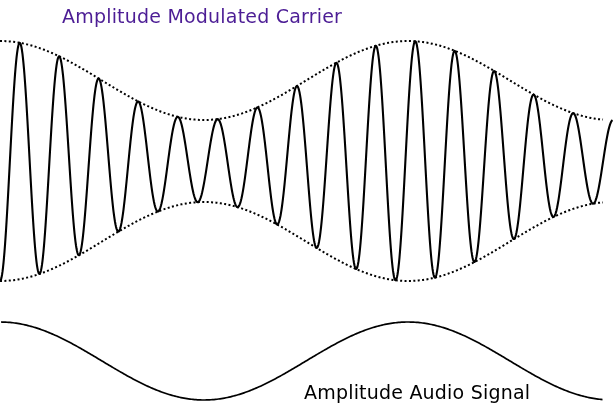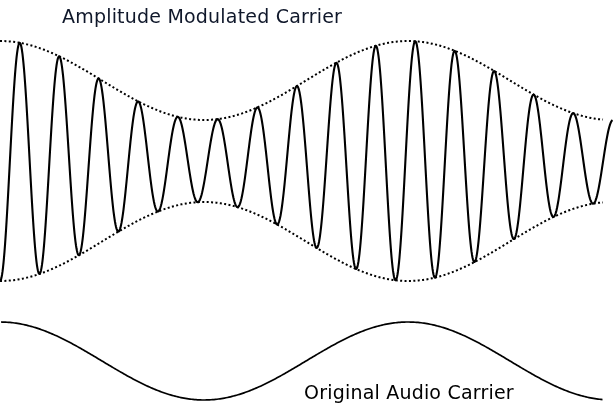--- a/index.html
+++ b/index.html
@@ -25,21 +25,21 @@
     fill: none;
     stroke-linecap: butt;
     stroke-linejoin: round;
   }
   .chart-title {
     position: absolute;
     left: 62px;
     top: 4px;
     font-size: 19px;
     line-height: 24px;
-    color: #0f172a;
+    color: #4c1d95;
     white-space: nowrap;
     letter-spacing: 0.2px;
   }
   .audio-label {
     position: absolute;
     left: 304px;
     top: 380px;
     font-size: 19px;
     line-height: 24px;
     color: #000000;
@@ -51,14 +51,14 @@
 <body>
 
 <div class="figure">
   <svg width="613" height="419" viewBox="0 0 613 419">
     <path d="M0.0,41.00 L1.5,41.01 L3.0,41.04 L4.5,41.09 L6.0,41.17 L7.5,41.26 L9.0,41.38 L10.5,41.52 L12.0,41.67 L13.5,41.85 L15.0,42.05 L16.5,42.27 L18.0,42.51 L19.5,42.77 L21.0,43.05 L22.5,43.35 L24.0,43.67 L25.5,44.01 L27.0,44.37 L28.5,44.74 L30.0,45.14 L31.5,45.56 L33.0,45.99 L34.5,46.45 L36.0,46.92 L37.5,47.41 L39.0,47.91 L40.5,48.44 L42.0,48.98 L43.5,49.54 L45.0,50.11 L46.5,50.70 L48.0,51.31 L49.5,51.93 L51.0,52.57 L52.5,53.22 L54.0,53.89 L55.5,54.57 L57.0,55.27 L58.5,55.97 L60.0,56.70 L61.5,57.43 L63.0,58.18 L64.5,58.94 L66.0,59.71 L67.5,60.49 L69.0,61.28 L70.5,62.08 L72.0,62.89 L73.5,63.71 L75.0,64.55 L76.5,65.38 L78.0,66.23 L79.5,67.09 L81.0,67.95 L82.5,68.82 L84.0,69.69 L85.5,70.57 L87.0,71.46 L88.5,72.35 L90.0,73.24 L91.5,74.14 L93.0,75.04 L94.5,75.95 L96.0,76.86 L97.5,77.76 L99.0,78.68 L100.5,79.59 L102.0,80.50 L103.5,81.41 L105.0,82.32 L106.5,83.24 L108.0,84.14 L109.5,85.05 L111.0,85.96 L112.5,86.86 L114.0,87.76 L115.5,88.65 L117.0,89.54 L118.5,90.43 L120.0,91.31 L121.5,92.18 L123.0,93.05 L124.5,93.91 L126.0,94.77 L127.5,95.62 L129.0,96.45 L130.5,97.29 L132.0,98.11 L133.5,98.92 L135.0,99.72 L136.5,100.51 L138.0,101.29 L139.5,102.06 L141.0,102.82 L142.5,103.57 L144.0,104.30 L145.5,105.03 L147.0,105.73 L148.5,106.43 L150.0,107.11 L151.5,107.78 L153.0,108.43 L154.5,109.07 L156.0,109.69 L157.5,110.30 L159.0,110.89 L160.5,111.46 L162.0,112.02 L163.5,112.56 L165.0,113.09 L166.5,113.59 L168.0,114.08 L169.5,114.55 L171.0,115.01 L172.5,115.44 L174.0,115.86 L175.5,116.26 L177.0,116.63 L178.5,116.99 L180.0,117.33 L181.5,117.65 L183.0,117.95 L184.5,118.23 L186.0,118.49 L187.5,118.73 L189.0,118.95 L190.5,119.15 L192.0,119.33 L193.5,119.48 L195.0,119.62 L196.5,119.74 L198.0,119.83 L199.5,119.91 L201.0,119.96 L202.5,119.99 L204.0,120.00 L205.5,119.99 L207.0,119.96 L208.5,119.91 L210.0,119.83 L211.5,119.74 L213.0,119.62 L214.5,119.48 L216.0,119.33 L217.5,119.15 L219.0,118.95 L220.5,118.73 L222.0,118.49 L223.5,118.23 L225.0,117.95 L226.5,117.65 L228.0,117.33 L229.5,116.99 L231.0,116.63 L232.5,116.26 L234.0,115.86 L235.5,115.44 L237.0,115.01 L238.5,114.55 L240.0,114.08 L241.5,113.59 L243.0,113.09 L244.5,112.56 L246.0,112.02 L247.5,111.46 L249.0,110.89 L250.5,110.30 L252.0,109.69 L253.5,109.07 L255.0,108.43 L256.5,107.78 L258.0,107.11 L259.5,106.43 L261.0,105.73 L262.5,105.03 L264.0,104.30 L265.5,103.57 L267.0,102.82 L268.5,102.06 L270.0,101.29 L271.5,100.51 L273.0,99.72 L274.5,98.92 L276.0,98.11 L277.5,97.29 L279.0,96.45 L280.5,95.62 L282.0,94.77 L283.5,93.91 L285.0,93.05 L286.5,92.18 L288.0,91.31 L289.5,90.43 L291.0,89.54 L292.5,88.65 L294.0,87.76 L295.5,86.86 L297.0,85.96 L298.5,85.05 L300.0,84.14 L301.5,83.24 L303.0,82.32 L304.5,81.41 L306.0,80.50 L307.5,79.59 L309.0,78.68 L310.5,77.76 L312.0,76.86 L313.5,75.95 L315.0,75.04 L316.5,74.14 L318.0,73.24 L319.5,72.35 L321.0,71.46 L322.5,70.57 L324.0,69.69 L325.5,68.82 L327.0,67.95 L328.5,67.09 L330.0,66.23 L331.5,65.38 L333.0,64.55 L334.5,63.71 L336.0,62.89 L337.5,62.08 L339.0,61.28 L340.5,60.49 L342.0,59.71 L343.5,58.94 L345.0,58.18 L346.5,57.43 L348.0,56.70 L349.5,55.97 L351.0,55.27 L352.5,54.57 L354.0,53.89 L355.5,53.22 L357.0,52.57 L358.5,51.93 L360.0,51.31 L361.5,50.70 L363.0,50.11 L364.5,49.54 L366.0,48.98 L367.5,48.44 L369.0,47.91 L370.5,47.41 L372.0,46.92 L373.5,46.45 L375.0,45.99 L376.5,45.56 L378.0,45.14 L379.5,44.74 L381.0,44.37 L382.5,44.01 L384.0,43.67 L385.5,43.35 L387.0,43.05 L388.5,42.77 L390.0,42.51 L391.5,42.27 L393.0,42.05 L394.5,41.85 L396.0,41.67 L397.5,41.52 L399.0,41.38 L400.5,41.26 L402.0,41.17 L403.5,41.09 L405.0,41.04 L406.5,41.01 L408.0,41.00 L409.5,41.01 L411.0,41.04 L412.5,41.09 L414.0,41.17 L415.5,41.26 L417.0,41.38 L418.5,41.52 L420.0,41.67 L421.5,41.85 L423.0,42.05 L424.5,42.27 L426.0,42.51 L427.5,42.77 L429.0,43.05 L430.5,43.35 L432.0,43.67 L433.5,44.01 L435.0,44.37 L436.5,44.74 L438.0,45.14 L439.5,45.56 L441.0,45.99 L442.5,46.45 L444.0,46.92 L445.5,47.41 L447.0,47.91 L448.5,48.44 L450.0,48.98 L451.5,49.54 L453.0,50.11 L454.5,50.70 L456.0,51.31 L457.5,51.93 L459.0,52.57 L460.5,53.22 L462.0,53.89 L463.5,54.57 L465.0,55.27 L466.5,55.97 L468.0,56.70 L469.5,57.43 L471.0,58.18 L472.5,58.94 L474.0,59.71 L475.5,60.49 L477.0,61.28 L478.5,62.08 L480.0,62.89 L481.5,63.71 L483.0,64.55 L484.5,65.38 L486.0,66.23 L487.5,67.09 L489.0,67.95 L490.5,68.82 L492.0,69.69 L493.5,70.57 L495.0,71.46 L496.5,72.35 L498.0,73.24 L499.5,74.14 L501.0,75.04 L502.5,75.95 L504.0,76.86 L505.5,77.76 L507.0,78.68 L508.5,79.59 L510.0,80.50 L511.5,81.41 L513.0,82.32 L514.5,83.24 L516.0,84.14 L517.5,85.05 L519.0,85.96 L520.5,86.86 L522.0,87.76 L523.5,88.65 L525.0,89.54 L526.5,90.43 L528.0,91.31 L529.5,92.18 L531.0,93.05 L532.5,93.91 L534.0,94.77 L535.5,95.62 L537.0,96.45 L538.5,97.29 L540.0,98.11 L541.5,98.92 L543.0,99.72 L544.5,100.51 L546.0,101.29 L547.5,102.06 L549.0,102.82 L550.5,103.57 L552.0,104.30 L553.5,105.03 L555.0,105.73 L556.5,106.43 L558.0,107.11 L559.5,107.78 L561.0,108.43 L562.5,109.07 L564.0,109.69 L565.5,110.30 L567.0,110.89 L568.5,111.46 L570.0,112.02 L571.5,112.56 L573.0,113.09 L574.5,113.59 L576.0,114.08 L577.5,114.55 L579.0,115.01 L580.5,115.44 L582.0,115.86 L583.5,116.26 L585.0,116.63 L586.5,116.99 L588.0,117.33 L589.5,117.65 L591.0,117.95 L592.5,118.23 L594.0,118.49 L595.5,118.73 L597.0,118.95 L598.5,119.15 L600.0,119.33 L601.5,119.48 L603.0,119.62" stroke="#000000" stroke-width="2" stroke-dasharray="2 2.4"></path>
     <path d="M0.0,281.00 L1.5,280.99 L3.0,280.96 L4.5,280.91 L6.0,280.83 L7.5,280.74 L9.0,280.62 L10.5,280.48 L12.0,280.33 L13.5,280.15 L15.0,279.95 L16.5,279.73 L18.0,279.49 L19.5,279.23 L21.0,278.95 L22.5,278.65 L24.0,278.33 L25.5,277.99 L27.0,277.63 L28.5,277.26 L30.0,276.86 L31.5,276.44 L33.0,276.01 L34.5,275.55 L36.0,275.08 L37.5,274.59 L39.0,274.09 L40.5,273.56 L42.0,273.02 L43.5,272.46 L45.0,271.89 L46.5,271.30 L48.0,270.69 L49.5,270.07 L51.0,269.43 L52.5,268.78 L54.0,268.11 L55.5,267.43 L57.0,266.73 L58.5,266.03 L60.0,265.30 L61.5,264.57 L63.0,263.82 L64.5,263.06 L66.0,262.29 L67.5,261.51 L69.0,260.72 L70.5,259.92 L72.0,259.11 L73.5,258.29 L75.0,257.45 L76.5,256.62 L78.0,255.77 L79.5,254.91 L81.0,254.05 L82.5,253.18 L84.0,252.31 L85.5,251.43 L87.0,250.54 L88.5,249.65 L90.0,248.76 L91.5,247.86 L93.0,246.96 L94.5,246.05 L96.0,245.14 L97.5,244.24 L99.0,243.32 L100.5,242.41 L102.0,241.50 L103.5,240.59 L105.0,239.68 L106.5,238.76 L108.0,237.86 L109.5,236.95 L111.0,236.04 L112.5,235.14 L114.0,234.24 L115.5,233.35 L117.0,232.46 L118.5,231.57 L120.0,230.69 L121.5,229.82 L123.0,228.95 L124.5,228.09 L126.0,227.23 L127.5,226.38 L129.0,225.55 L130.5,224.71 L132.0,223.89 L133.5,223.08 L135.0,222.28 L136.5,221.49 L138.0,220.71 L139.5,219.94 L141.0,219.18 L142.5,218.43 L144.0,217.70 L145.5,216.97 L147.0,216.27 L148.5,215.57 L150.0,214.89 L151.5,214.22 L153.0,213.57 L154.5,212.93 L156.0,212.31 L157.5,211.70 L159.0,211.11 L160.5,210.54 L162.0,209.98 L163.5,209.44 L165.0,208.91 L166.5,208.41 L168.0,207.92 L169.5,207.45 L171.0,206.99 L172.5,206.56 L174.0,206.14 L175.5,205.74 L177.0,205.37 L178.5,205.01 L180.0,204.67 L181.5,204.35 L183.0,204.05 L184.5,203.77 L186.0,203.51 L187.5,203.27 L189.0,203.05 L190.5,202.85 L192.0,202.67 L193.5,202.52 L195.0,202.38 L196.5,202.26 L198.0,202.17 L199.5,202.09 L201.0,202.04 L202.5,202.01 L204.0,202.00 L205.5,202.01 L207.0,202.04 L208.5,202.09 L210.0,202.17 L211.5,202.26 L213.0,202.38 L214.5,202.52 L216.0,202.67 L217.5,202.85 L219.0,203.05 L220.5,203.27 L222.0,203.51 L223.5,203.77 L225.0,204.05 L226.5,204.35 L228.0,204.67 L229.5,205.01 L231.0,205.37 L232.5,205.74 L234.0,206.14 L235.5,206.56 L237.0,206.99 L238.5,207.45 L240.0,207.92 L241.5,208.41 L243.0,208.91 L244.5,209.44 L246.0,209.98 L247.5,210.54 L249.0,211.11 L250.5,211.70 L252.0,212.31 L253.5,212.93 L255.0,213.57 L256.5,214.22 L258.0,214.89 L259.5,215.57 L261.0,216.27 L262.5,216.97 L264.0,217.70 L265.5,218.43 L267.0,219.18 L268.5,219.94 L270.0,220.71 L271.5,221.49 L273.0,222.28 L274.5,223.08 L276.0,223.89 L277.5,224.71 L279.0,225.55 L280.5,226.38 L282.0,227.23 L283.5,228.09 L285.0,228.95 L286.5,229.82 L288.0,230.69 L289.5,231.57 L291.0,232.46 L292.5,233.35 L294.0,234.24 L295.5,235.14 L297.0,236.04 L298.5,236.95 L300.0,237.86 L301.5,238.76 L303.0,239.68 L304.5,240.59 L306.0,241.50 L307.5,242.41 L309.0,243.32 L310.5,244.24 L312.0,245.14 L313.5,246.05 L315.0,246.96 L316.5,247.86 L318.0,248.76 L319.5,249.65 L321.0,250.54 L322.5,251.43 L324.0,252.31 L325.5,253.18 L327.0,254.05 L328.5,254.91 L330.0,255.77 L331.5,256.62 L333.0,257.45 L334.5,258.29 L336.0,259.11 L337.5,259.92 L339.0,260.72 L340.5,261.51 L342.0,262.29 L343.5,263.06 L345.0,263.82 L346.5,264.57 L348.0,265.30 L349.5,266.03 L351.0,266.73 L352.5,267.43 L354.0,268.11 L355.5,268.78 L357.0,269.43 L358.5,270.07 L360.0,270.69 L361.5,271.30 L363.0,271.89 L364.5,272.46 L366.0,273.02 L367.5,273.56 L369.0,274.09 L370.5,274.59 L372.0,275.08 L373.5,275.55 L375.0,276.01 L376.5,276.44 L378.0,276.86 L379.5,277.26 L381.0,277.63 L382.5,277.99 L384.0,278.33 L385.5,278.65 L387.0,278.95 L388.5,279.23 L390.0,279.49 L391.5,279.73 L393.0,279.95 L394.5,280.15 L396.0,280.33 L397.5,280.48 L399.0,280.62 L400.5,280.74 L402.0,280.83 L403.5,280.91 L405.0,280.96 L406.5,280.99 L408.0,281.00 L409.5,280.99 L411.0,280.96 L412.5,280.91 L414.0,280.83 L415.5,280.74 L417.0,280.62 L418.5,280.48 L420.0,280.33 L421.5,280.15 L423.0,279.95 L424.5,279.73 L426.0,279.49 L427.5,279.23 L429.0,278.95 L430.5,278.65 L432.0,278.33 L433.5,277.99 L435.0,277.63 L436.5,277.26 L438.0,276.86 L439.5,276.44 L441.0,276.01 L442.5,275.55 L444.0,275.08 L445.5,274.59 L447.0,274.09 L448.5,273.56 L450.0,273.02 L451.5,272.46 L453.0,271.89 L454.5,271.30 L456.0,270.69 L457.5,270.07 L459.0,269.43 L460.5,268.78 L462.0,268.11 L463.5,267.43 L465.0,266.73 L466.5,266.03 L468.0,265.30 L469.5,264.57 L471.0,263.82 L472.5,263.06 L474.0,262.29 L475.5,261.51 L477.0,260.72 L478.5,259.92 L480.0,259.11 L481.5,258.29 L483.0,257.45 L484.5,256.62 L486.0,255.77 L487.5,254.91 L489.0,254.05 L490.5,253.18 L492.0,252.31 L493.5,251.43 L495.0,250.54 L496.5,249.65 L498.0,248.76 L499.5,247.86 L501.0,246.96 L502.5,246.05 L504.0,245.14 L505.5,244.24 L507.0,243.32 L508.5,242.41 L510.0,241.50 L511.5,240.59 L513.0,239.68 L514.5,238.76 L516.0,237.86 L517.5,236.95 L519.0,236.04 L520.5,235.14 L522.0,234.24 L523.5,233.35 L525.0,232.46 L526.5,231.57 L528.0,230.69 L529.5,229.82 L531.0,228.95 L532.5,228.09 L534.0,227.23 L535.5,226.38 L537.0,225.55 L538.5,224.71 L540.0,223.89 L541.5,223.08 L543.0,222.28 L544.5,221.49 L546.0,220.71 L547.5,219.94 L549.0,219.18 L550.5,218.43 L552.0,217.70 L553.5,216.97 L555.0,216.27 L556.5,215.57 L558.0,214.89 L559.5,214.22 L561.0,213.57 L562.5,212.93 L564.0,212.31 L565.5,211.70 L567.0,211.11 L568.5,210.54 L570.0,209.98 L571.5,209.44 L573.0,208.91 L574.5,208.41 L576.0,207.92 L577.5,207.45 L579.0,206.99 L580.5,206.56 L582.0,206.14 L583.5,205.74 L585.0,205.37 L586.5,205.01 L588.0,204.67 L589.5,204.35 L591.0,204.05 L592.5,203.77 L594.0,203.51 L595.5,203.27 L597.0,203.05 L598.5,202.85 L600.0,202.67 L601.5,202.52 L603.0,202.38" stroke="#000000" stroke-width="2" stroke-dasharray="2 2.4"></path>
     <path d="M0.0,281.00 L0.5,280.62 L1.0,279.48 L1.5,277.60 L2.0,274.98 L2.5,271.63 L3.0,267.59 L3.5,262.87 L4.0,257.52 L4.5,251.55 L5.0,245.01 L5.5,237.94 L6.0,230.39 L6.5,222.41 L7.0,214.04 L7.5,205.33 L8.0,196.36 L8.5,187.16 L9.0,177.81 L9.5,168.36 L10.0,158.86 L10.5,149.39 L11.0,140.00 L11.5,130.75 L12.0,121.70 L12.5,112.91 L13.0,104.43 L13.5,96.31 L14.0,88.61 L14.5,81.38 L15.0,74.66 L15.5,68.50 L16.0,62.93 L16.5,57.98 L17.0,53.69 L17.5,50.09 L18.0,47.19 L18.5,45.01 L19.0,43.57 L19.5,42.88 L20.0,42.93 L20.5,43.73 L21.0,45.27 L21.5,47.54 L22.0,50.53 L22.5,54.20 L23.0,58.55 L23.5,63.53 L24.0,69.12 L24.5,75.28 L25.0,81.97 L25.5,89.15 L26.0,96.77 L26.5,104.78 L27.0,113.12 L27.5,121.76 L28.0,130.62 L28.5,139.65 L29.0,148.80 L29.5,158.01 L30.0,167.21 L30.5,176.35 L31.0,185.38 L31.5,194.22 L32.0,202.84 L32.5,211.17 L33.0,219.16 L33.5,226.77 L34.0,233.93 L34.5,240.62 L35.0,246.79 L35.5,252.40 L36.0,257.42 L36.5,261.81 L37.0,265.55 L37.5,268.62 L38.0,271.01 L38.5,272.69 L39.0,273.66 L39.5,273.91 L40.0,273.45 L40.5,272.28 L41.0,270.42 L41.5,267.86 L42.0,264.64 L42.5,260.78 L43.0,256.30 L43.5,251.23 L44.0,245.61 L44.5,239.47 L45.0,232.86 L45.5,225.81 L46.0,218.39 L46.5,210.62 L47.0,202.58 L47.5,194.29 L48.0,185.83 L48.5,177.25 L49.0,168.59 L49.5,159.92 L50.0,151.29 L50.5,142.75 L51.0,134.36 L51.5,126.17 L52.0,118.24 L52.5,110.61 L53.0,103.32 L53.5,96.44 L54.0,89.98 L54.5,84.01 L55.0,78.54 L55.5,73.62 L56.0,69.28 L56.5,65.53 L57.0,62.40 L57.5,59.90 L58.0,58.06 L58.5,56.87 L59.0,56.35 L59.5,56.49 L60.0,57.30 L60.5,58.75 L61.0,60.84 L61.5,63.55 L62.0,66.87 L62.5,70.76 L63.0,75.21 L63.5,80.18 L64.0,85.63 L64.5,91.53 L65.0,97.84 L65.5,104.52 L66.0,111.52 L66.5,118.80 L67.0,126.30 L67.5,133.99 L68.0,141.81 L68.5,149.71 L69.0,157.63 L69.5,165.54 L70.0,173.38 L70.5,181.09 L71.0,188.64 L71.5,195.97 L72.0,203.04 L72.5,209.80 L73.0,216.22 L73.5,222.26 L74.0,227.87 L74.5,233.03 L75.0,237.71 L75.5,241.87 L76.0,245.50 L76.5,248.57 L77.0,251.08 L77.5,253.00 L78.0,254.33 L78.5,255.06 L79.0,255.19 L79.5,254.72 L80.0,253.67 L80.5,252.04 L81.0,249.85 L81.5,247.10 L82.0,243.83 L82.5,240.06 L83.0,235.81 L83.5,231.12 L84.0,226.01 L84.5,220.53 L85.0,214.70 L85.5,208.58 L86.0,202.19 L86.5,195.59 L87.0,188.81 L87.5,181.89 L88.0,174.90 L88.5,167.86 L89.0,160.82 L89.5,153.84 L90.0,146.94 L90.5,140.19 L91.0,133.61 L91.5,127.24 L92.0,121.14 L92.5,115.33 L93.0,109.84 L93.5,104.72 L94.0,99.99 L94.5,95.68 L95.0,91.81 L95.5,88.40 L96.0,85.48 L96.5,83.06 L97.0,81.14 L97.5,79.74 L98.0,78.87 L98.5,78.52 L99.0,78.69 L99.5,79.38 L100.0,80.59 L100.5,82.29 L101.0,84.47 L101.5,87.12 L102.0,90.22 L102.5,93.74 L103.0,97.66 L103.5,101.95 L104.0,106.58 L104.5,111.51 L105.0,116.72 L105.5,122.17 L106.0,127.83 L106.5,133.65 L107.0,139.59 L107.5,145.63 L108.0,151.71 L108.5,157.81 L109.0,163.88 L109.5,169.88 L110.0,175.78 L110.5,181.53 L111.0,187.12 L111.5,192.49 L112.0,197.62 L112.5,202.48 L113.0,207.04 L113.5,211.27 L114.0,215.15 L114.5,218.66 L115.0,221.77 L115.5,224.48 L116.0,226.76 L116.5,228.61 L117.0,230.02 L117.5,230.98 L118.0,231.49 L118.5,231.55 L119.0,231.17 L119.5,230.35 L120.0,229.09 L120.5,227.42 L121.0,225.35 L121.5,222.88 L122.0,220.05 L122.5,216.87 L123.0,213.36 L123.5,209.55 L124.0,205.47 L124.5,201.14 L125.0,196.60 L125.5,191.87 L126.0,186.98 L126.5,181.98 L127.0,176.88 L127.5,171.73 L128.0,166.55 L128.5,161.39 L129.0,156.26 L129.5,151.21 L130.0,146.27 L130.5,141.46 L131.0,136.81 L131.5,132.36 L132.0,128.12 L132.5,124.13 L133.0,120.41 L133.5,116.97 L134.0,113.84 L134.5,111.04 L135.0,108.57 L135.5,106.46 L136.0,104.70 L136.5,103.32 L137.0,102.31 L137.5,101.68 L138.0,101.43 L138.5,101.56 L139.0,102.06 L139.5,102.92 L140.0,104.15 L140.5,105.72 L141.0,107.62 L141.5,109.85 L142.0,112.38 L142.5,115.19 L143.0,118.27 L143.5,121.59 L144.0,125.13 L144.5,128.86 L145.0,132.76 L145.5,136.81 L146.0,140.98 L146.5,145.24 L147.0,149.56 L147.5,153.92 L148.0,158.28 L148.5,162.63 L149.0,166.92 L149.5,171.15 L150.0,175.27 L150.5,179.28 L151.0,183.13 L151.5,186.81 L152.0,190.30 L152.5,193.58 L153.0,196.63 L153.5,199.43 L154.0,201.96 L154.5,204.22 L155.0,206.18 L155.5,207.85 L156.0,209.21 L156.5,210.25 L157.0,210.98 L157.5,211.39 L158.0,211.48 L158.5,211.25 L159.0,210.71 L159.5,209.86 L160.0,208.71 L160.5,207.27 L161.0,205.55 L161.5,203.56 L162.0,201.32 L162.5,198.85 L163.0,196.15 L163.5,193.26 L164.0,190.18 L164.5,186.95 L165.0,183.57 L165.5,180.08 L166.0,176.49 L166.5,172.83 L167.0,169.12 L167.5,165.39 L168.0,161.65 L168.5,157.94 L169.0,154.27 L169.5,150.66 L170.0,147.15 L170.5,143.75 L171.0,140.47 L171.5,137.35 L172.0,134.39 L172.5,131.62 L173.0,129.05 L173.5,126.69 L174.0,124.56 L174.5,122.68 L175.0,121.05 L175.5,119.67 L176.0,118.56 L176.5,117.73 L177.0,117.17 L177.5,116.88 L178.0,116.88 L178.5,117.15 L179.0,117.69 L179.5,118.50 L180.0,119.57 L180.5,120.90 L181.0,122.47 L181.5,124.27 L182.0,126.30 L182.5,128.53 L183.0,130.96 L183.5,133.56 L184.0,136.32 L184.5,139.23 L185.0,142.25 L185.5,145.39 L186.0,148.61 L186.5,151.89 L187.0,155.22 L187.5,158.57 L188.0,161.92 L188.5,165.26 L189.0,168.56 L189.5,171.80 L190.0,174.96 L190.5,178.03 L191.0,180.98 L191.5,183.79 L192.0,186.46 L192.5,188.96 L193.0,191.28 L193.5,193.41 L194.0,195.32 L194.5,197.02 L195.0,198.49 L195.5,199.73 L196.0,200.71 L196.5,201.45 L197.0,201.94 L197.5,202.17 L198.0,202.14 L198.5,201.85 L199.0,201.31 L199.5,200.52 L200.0,199.48 L200.5,198.20 L201.0,196.69 L201.5,194.96 L202.0,193.02 L202.5,190.88 L203.0,188.55 L203.5,186.05 L204.0,183.40 L204.5,180.60 L205.0,177.68 L205.5,174.66 L206.0,171.55 L206.5,168.37 L207.0,165.15 L207.5,161.90 L208.0,158.64 L208.5,155.39 L209.0,152.17 L209.5,149.00 L210.0,145.91 L210.5,142.90 L211.0,140.01 L211.5,137.24 L212.0,134.61 L212.5,132.15 L213.0,129.86 L213.5,127.76 L214.0,125.87 L214.5,124.19 L215.0,122.73 L215.5,121.52 L216.0,120.54 L216.5,119.82 L217.0,119.36 L217.5,119.15 L218.0,119.20 L218.5,119.52 L219.0,120.10 L219.5,120.94 L220.0,122.03 L220.5,123.37 L221.0,124.94 L221.5,126.76 L222.0,128.79 L222.5,131.03 L223.0,133.47 L223.5,136.10 L224.0,138.89 L224.5,141.83 L225.0,144.90 L225.5,148.09 L226.0,151.38 L226.5,154.74 L227.0,158.15 L227.5,161.61 L228.0,165.07 L228.5,168.53 L229.0,171.95 L229.5,175.33 L230.0,178.63 L230.5,181.84 L231.0,184.94 L231.5,187.90 L232.0,190.71 L232.5,193.35 L233.0,195.80 L233.5,198.05 L234.0,200.08 L234.5,201.87 L235.0,203.42 L235.5,204.71 L236.0,205.73 L236.5,206.48 L237.0,206.94 L237.5,207.12 L238.0,207.01 L238.5,206.60 L239.0,205.91 L239.5,204.93 L240.0,203.67 L240.5,202.12 L241.0,200.31 L241.5,198.24 L242.0,195.92 L242.5,193.36 L243.0,190.57 L243.5,187.59 L244.0,184.41 L244.5,181.06 L245.0,177.56 L245.5,173.93 L246.0,170.19 L246.5,166.36 L247.0,162.47 L247.5,158.54 L248.0,154.60 L248.5,150.67 L249.0,146.77 L249.5,142.93 L250.0,139.18 L250.5,135.53 L251.0,132.02 L251.5,128.66 L252.0,125.48 L252.5,122.50 L253.0,119.74 L253.5,117.22 L254.0,114.96 L254.5,112.96 L255.0,111.26 L255.5,109.86 L256.0,108.77 L256.5,108.00 L257.0,107.56 L257.5,107.46 L258.0,107.69 L258.5,108.27 L259.0,109.18 L259.5,110.43 L260.0,112.01 L260.5,113.92 L261.0,116.13 L261.5,118.66 L262.0,121.47 L262.5,124.56 L263.0,127.90 L263.5,131.49 L264.0,135.29 L264.5,139.29 L265.0,143.46 L265.5,147.78 L266.0,152.21 L266.5,156.75 L267.0,161.35 L267.5,165.98 L268.0,170.63 L268.5,175.25 L269.0,179.83 L269.5,184.32 L270.0,188.71 L270.5,192.95 L271.0,197.04 L271.5,200.92 L272.0,204.59 L272.5,208.02 L273.0,211.17 L273.5,214.03 L274.0,216.58 L274.5,218.80 L275.0,220.68 L275.5,222.19 L276.0,223.32 L276.5,224.07 L277.0,224.42 L277.5,224.38 L278.0,223.93 L278.5,223.07 L279.0,221.82 L279.5,220.16 L280.0,218.12 L280.5,215.70 L281.0,212.90 L281.5,209.76 L282.0,206.27 L282.5,202.47 L283.0,198.37 L283.5,194.00 L284.0,189.39 L284.5,184.55 L285.0,179.52 L285.5,174.33 L286.0,169.01 L286.5,163.60 L287.0,158.12 L287.5,152.61 L288.0,147.12 L288.5,141.66 L289.0,136.28 L289.5,131.01 L290.0,125.89 L290.5,120.95 L291.0,116.23 L291.5,111.74 L292.0,107.54 L292.5,103.64 L293.0,100.07 L293.5,96.86 L294.0,94.04 L294.5,91.61 L295.0,89.61 L295.5,88.04 L296.0,86.93 L296.5,86.27 L297.0,86.09 L297.5,86.38 L298.0,87.15 L298.5,88.40 L299.0,90.11 L299.5,92.29 L300.0,94.93 L300.5,98.01 L301.0,101.51 L301.5,105.41 L302.0,109.71 L302.5,114.36 L303.0,119.34 L303.5,124.63 L304.0,130.19 L304.5,135.99 L305.0,141.99 L305.5,148.16 L306.0,154.45 L306.5,160.84 L307.0,167.28 L307.5,173.72 L308.0,180.13 L308.5,186.47 L309.0,192.69 L309.5,198.76 L310.0,204.63 L310.5,210.27 L311.0,215.64 L311.5,220.70 L312.0,225.41 L312.5,229.75 L313.0,233.68 L313.5,237.18 L314.0,240.22 L314.5,242.78 L315.0,244.84 L315.5,246.38 L316.0,247.38 L316.5,247.85 L317.0,247.76 L317.5,247.13 L318.0,245.94 L318.5,244.20 L319.0,241.92 L319.5,239.12 L320.0,235.80 L320.5,231.98 L321.0,227.68 L321.5,222.93 L322.0,217.76 L322.5,212.19 L323.0,206.26 L323.5,200.00 L324.0,193.46 L324.5,186.66 L325.0,179.67 L325.5,172.50 L326.0,165.22 L326.5,157.87 L327.0,150.49 L327.5,143.13 L328.0,135.84 L328.5,128.67 L329.0,121.65 L329.5,114.84 L330.0,108.29 L330.5,102.03 L331.0,96.11 L331.5,90.57 L332.0,85.44 L332.5,80.75 L333.0,76.56 L333.5,72.87 L334.0,69.72 L334.5,67.14 L335.0,65.13 L335.5,63.73 L336.0,62.93 L336.5,62.75 L337.0,63.20 L337.5,64.26 L338.0,65.95 L338.5,68.25 L339.0,71.15 L339.5,74.64 L340.0,78.70 L340.5,83.29 L341.0,88.41 L341.5,94.01 L342.0,100.07 L342.5,106.54 L343.0,113.40 L343.5,120.59 L344.0,128.07 L344.5,135.80 L345.0,143.73 L345.5,151.80 L346.0,159.97 L346.5,168.19 L347.0,176.40 L347.5,184.56 L348.0,192.60 L348.5,200.48 L349.0,208.15 L349.5,215.55 L350.0,222.64 L350.5,229.37 L351.0,235.69 L351.5,241.57 L352.0,246.97 L352.5,251.84 L353.0,256.16 L353.5,259.89 L354.0,263.01 L354.5,265.50 L355.0,267.33 L355.5,268.50 L356.0,268.99 L356.5,268.80 L357.0,267.93 L357.5,266.37 L358.0,264.14 L358.5,261.24 L359.0,257.70 L359.5,253.53 L360.0,248.76 L360.5,243.41 L361.0,237.53 L361.5,231.13 L362.0,224.27 L362.5,216.98 L363.0,209.31 L363.5,201.31 L364.0,193.02 L364.5,184.51 L365.0,175.81 L365.5,166.99 L366.0,158.11 L366.5,149.21 L367.0,140.36 L367.5,131.61 L368.0,123.03 L368.5,114.65 L369.0,106.54 L369.5,98.76 L370.0,91.34 L370.5,84.34 L371.0,77.81 L371.5,71.79 L372.0,66.32 L372.5,61.43 L373.0,57.15 L373.5,53.53 L374.0,50.57 L374.5,48.31 L375.0,46.75 L375.5,45.92 L376.0,45.81 L376.5,46.43 L377.0,47.78 L377.5,49.85 L378.0,52.63 L378.5,56.10 L379.0,60.24 L379.5,65.03 L380.0,70.44 L380.5,76.44 L381.0,82.98 L381.5,90.03 L382.0,97.55 L382.5,105.48 L383.0,113.78 L383.5,122.39 L384.0,131.27 L384.5,140.35 L385.0,149.58 L385.5,158.90 L386.0,168.24 L386.5,177.56 L387.0,186.79 L387.5,195.87 L388.0,204.74 L388.5,213.35 L389.0,221.65 L389.5,229.57 L390.0,237.07 L390.5,244.09 L391.0,250.60 L391.5,256.55 L392.0,261.91 L392.5,266.63 L393.0,270.69 L393.5,274.06 L394.0,276.72 L394.5,278.65 L395.0,279.84 L395.5,280.27 L396.0,279.95 L396.5,278.88 L397.0,277.06 L397.5,274.50 L398.0,271.23 L398.5,267.25 L399.0,262.60 L399.5,257.30 L400.0,251.39 L400.5,244.91 L401.0,237.89 L401.5,230.37 L402.0,222.42 L402.5,214.07 L403.0,205.39 L403.5,196.42 L404.0,187.22 L404.5,177.86 L405.0,168.38 L405.5,158.86 L406.0,149.34 L406.5,139.90 L407.0,130.60 L407.5,121.48 L408.0,112.61 L408.5,104.05 L409.0,95.85 L409.5,88.07 L410.0,80.74 L410.5,73.92 L411.0,67.66 L411.5,61.99 L412.0,56.94 L412.5,52.56 L413.0,48.86 L413.5,45.88 L414.0,43.62 L414.5,42.10 L415.0,41.34 L415.5,41.34 L416.0,42.09 L416.5,43.60 L417.0,45.84 L417.5,48.81 L418.0,52.49 L418.5,56.86 L419.0,61.88 L419.5,67.52 L420.0,73.74 L420.5,80.51 L421.0,87.79 L421.5,95.52 L422.0,103.65 L422.5,112.14 L423.0,120.93 L423.5,129.97 L424.0,139.18 L424.5,148.53 L425.0,157.94 L425.5,167.35 L426.0,176.72 L426.5,185.97 L427.0,195.05 L427.5,203.90 L428.0,212.47 L428.5,220.70 L429.0,228.54 L429.5,235.94 L430.0,242.85 L430.5,249.23 L431.0,255.04 L431.5,260.25 L432.0,264.83 L432.5,268.73 L433.0,271.95 L433.5,274.46 L434.0,276.25 L434.5,277.31 L435.0,277.63 L435.5,277.21 L436.0,276.06 L436.5,274.19 L437.0,271.60 L437.5,268.32 L438.0,264.37 L438.5,259.77 L439.0,254.56 L439.5,248.78 L440.0,242.45 L440.5,235.62 L441.0,228.34 L441.5,220.65 L442.0,212.61 L442.5,204.26 L443.0,195.66 L443.5,186.86 L444.0,177.93 L444.5,168.91 L445.0,159.87 L445.5,150.86 L446.0,141.94 L446.5,133.17 L447.0,124.60 L447.5,116.29 L448.0,108.29 L448.5,100.64 L449.0,93.40 L449.5,86.61 L450.0,80.31 L450.5,74.54 L451.0,69.34 L451.5,64.73 L452.0,60.75 L452.5,57.41 L453.0,54.74 L453.5,52.75 L454.0,51.45 L454.5,50.85 L455.0,50.95 L455.5,51.74 L456.0,53.21 L456.5,55.37 L457.0,58.18 L457.5,61.63 L458.0,65.70 L458.5,70.35 L459.0,75.56 L459.5,81.28 L460.0,87.49 L460.5,94.14 L461.0,101.18 L461.5,108.57 L462.0,116.26 L462.5,124.20 L463.0,132.34 L463.5,140.63 L464.0,149.00 L464.5,157.42 L465.0,165.83 L465.5,174.16 L466.0,182.38 L466.5,190.43 L467.0,198.25 L467.5,205.80 L468.0,213.03 L468.5,219.90 L469.0,226.37 L469.5,232.39 L470.0,237.94 L470.5,242.97 L471.0,247.46 L471.5,251.38 L472.0,254.71 L472.5,257.44 L473.0,259.54 L473.5,261.01 L474.0,261.83 L474.5,262.02 L475.0,261.57 L475.5,260.49 L476.0,258.78 L476.5,256.47 L477.0,253.56 L477.5,250.08 L478.0,246.07 L478.5,241.53 L479.0,236.51 L479.5,231.05 L480.0,225.17 L480.5,218.91 L481.0,212.33 L481.5,205.46 L482.0,198.35 L482.5,191.04 L483.0,183.58 L483.5,176.03 L484.0,168.42 L484.5,160.81 L485.0,153.25 L485.5,145.78 L486.0,138.45 L486.5,131.30 L487.0,124.39 L487.5,117.75 L488.0,111.42 L488.5,105.45 L489.0,99.86 L489.5,94.69 L490.0,89.98 L490.5,85.74 L491.0,82.00 L491.5,78.79 L492.0,76.11 L492.5,73.99 L493.0,72.43 L493.5,71.44 L494.0,71.03 L494.5,71.18 L495.0,71.90 L495.5,73.17 L496.0,75.00 L496.5,77.35 L497.0,80.22 L497.5,83.57 L498.0,87.40 L498.5,91.66 L499.0,96.33 L499.5,101.37 L500.0,106.76 L500.5,112.46 L501.0,118.42 L501.5,124.60 L502.0,130.98 L502.5,137.50 L503.0,144.12 L503.5,150.80 L504.0,157.49 L504.5,164.16 L505.0,170.77 L505.5,177.26 L506.0,183.60 L506.5,189.76 L507.0,195.68 L507.5,201.35 L508.0,206.72 L508.5,211.76 L509.0,216.44 L509.5,220.74 L510.0,224.63 L510.5,228.09 L511.0,231.10 L511.5,233.64 L512.0,235.70 L512.5,237.28 L513.0,238.37 L513.5,238.95 L514.0,239.05 L514.5,238.64 L515.0,237.76 L515.5,236.39 L516.0,234.56 L516.5,232.28 L517.0,229.57 L517.5,226.44 L518.0,222.93 L518.5,219.06 L519.0,214.85 L519.5,210.33 L520.0,205.54 L520.5,200.51 L521.0,195.27 L521.5,189.85 L522.0,184.30 L522.5,178.64 L523.0,172.92 L523.5,167.17 L524.0,161.43 L524.5,155.73 L525.0,150.12 L525.5,144.61 L526.0,139.26 L526.5,134.09 L527.0,129.13 L527.5,124.42 L528.0,119.97 L528.5,115.82 L529.0,111.99 L529.5,108.50 L530.0,105.37 L530.5,102.62 L531.0,100.26 L531.5,98.30 L532.0,96.75 L532.5,95.63 L533.0,94.92 L533.5,94.64 L534.0,94.77 L534.5,95.33 L535.0,96.29 L535.5,97.65 L536.0,99.40 L536.5,101.53 L537.0,104.00 L537.5,106.82 L538.0,109.96 L538.5,113.39 L539.0,117.09 L539.5,121.03 L540.0,125.19 L540.5,129.55 L541.0,134.06 L541.5,138.70 L542.0,143.45 L542.5,148.26 L543.0,153.11 L543.5,157.97 L544.0,162.81 L544.5,167.59 L545.0,172.29 L545.5,176.88 L546.0,181.33 L546.5,185.62 L547.0,189.71 L547.5,193.58 L548.0,197.22 L548.5,200.60 L549.0,203.70 L549.5,206.50 L550.0,209.00 L550.5,211.17 L551.0,213.00 L551.5,214.50 L552.0,215.64 L552.5,216.43 L553.0,216.87 L553.5,216.95 L554.0,216.67 L554.5,216.05 L555.0,215.09 L555.5,213.80 L556.0,212.18 L556.5,210.26 L557.0,208.04 L557.5,205.55 L558.0,202.80 L558.5,199.80 L559.0,196.59 L559.5,193.18 L560.0,189.60 L560.5,185.87 L561.0,182.01 L561.5,178.05 L562.0,174.01 L562.5,169.93 L563.0,165.82 L563.5,161.72 L564.0,157.64 L564.5,153.62 L565.0,149.67 L565.5,145.83 L566.0,142.11 L566.5,138.54 L567.0,135.14 L567.5,131.93 L568.0,128.93 L568.5,126.15 L569.0,123.61 L569.5,121.32 L570.0,119.30 L570.5,117.55 L571.0,116.09 L571.5,114.93 L572.0,114.06 L572.5,113.49 L573.0,113.22 L573.5,113.26 L574.0,113.59 L574.5,114.22 L575.0,115.14 L575.5,116.34 L576.0,117.81 L576.5,119.54 L577.0,121.52 L577.5,123.73 L578.0,126.16 L578.5,128.80 L579.0,131.62 L579.5,134.60 L580.0,137.73 L580.5,140.99 L581.0,144.35 L581.5,147.80 L582.0,151.31 L582.5,154.85 L583.0,158.42 L583.5,161.98 L584.0,165.51 L584.5,169.00 L585.0,172.41 L585.5,175.74 L586.0,178.95 L586.5,182.04 L587.0,184.98 L587.5,187.75 L588.0,190.34 L588.5,192.73 L589.0,194.92 L589.5,196.88 L590.0,198.61 L590.5,200.09 L591.0,201.33 L591.5,202.30 L592.0,203.02 L592.5,203.46 L593.0,203.65 L593.5,203.56 L594.0,203.21 L594.5,202.59 L595.0,201.72 L595.5,200.60 L596.0,199.23 L596.5,197.63 L597.0,195.81 L597.5,193.77 L598.0,191.54 L598.5,189.12 L599.0,186.53 L599.5,183.79 L600.0,180.92 L600.5,177.93 L601.0,174.84 L601.5,171.68 L602.0,168.45 L602.5,165.19 L603.0,161.90 L603.5,158.62 L604.0,155.36 L604.5,152.14 L605.0,148.98 L605.5,145.90 L606.0,142.92 L606.5,140.05 L607.0,137.32 L607.5,134.74 L608.0,132.33 L608.5,130.10 L609.0,128.07 L609.5,126.24 L610.0,124.63 L610.5,123.25 L611.0,122.10 L611.5,121.20 L612.0,120.54 L612.5,120.14" stroke="#000000" stroke-width="2.1"></path>
     <path d="M1.0,322.00 L2.5,322.03 L4.0,322.07 L5.5,322.14 L7.0,322.23 L8.5,322.33 L10.0,322.46 L11.5,322.61 L13.0,322.78 L14.5,322.97 L16.0,323.18 L17.5,323.41 L19.0,323.66 L20.5,323.93 L22.0,324.22 L23.5,324.53 L25.0,324.85 L26.5,325.20 L28.0,325.57 L29.5,325.96 L31.0,326.36 L32.5,326.78 L34.0,327.23 L35.5,327.68 L37.0,328.16 L38.5,328.66 L40.0,329.17 L41.5,329.70 L43.0,330.24 L44.5,330.81 L46.0,331.38 L47.5,331.98 L49.0,332.59 L50.5,333.21 L52.0,333.85 L53.5,334.50 L55.0,335.17 L56.5,335.85 L58.0,336.55 L59.5,337.26 L61.0,337.98 L62.5,338.71 L64.0,339.46 L65.5,340.21 L67.0,340.98 L68.5,341.76 L70.0,342.55 L71.5,343.35 L73.0,344.16 L74.5,344.97 L76.0,345.80 L77.5,346.63 L79.0,347.47 L80.5,348.32 L82.0,349.18 L83.5,350.04 L85.0,350.91 L86.5,351.78 L88.0,352.66 L89.5,353.54 L91.0,354.42 L92.5,355.31 L94.0,356.21 L95.5,357.10 L97.0,358.00 L98.5,358.90 L100.0,359.80 L101.5,360.70 L103.0,361.60 L104.5,362.50 L106.0,363.40 L107.5,364.30 L109.0,365.20 L110.5,366.09 L112.0,366.98 L113.5,367.87 L115.0,368.76 L116.5,369.64 L118.0,370.51 L119.5,371.38 L121.0,372.25 L122.5,373.11 L124.0,373.96 L125.5,374.81 L127.0,375.65 L128.5,376.48 L130.0,377.30 L131.5,378.11 L133.0,378.92 L134.5,379.71 L136.0,380.50 L137.5,381.27 L139.0,382.04 L140.5,382.79 L142.0,383.53 L143.5,384.26 L145.0,384.98 L146.5,385.68 L148.0,386.37 L149.5,387.05 L151.0,387.71 L152.5,388.36 L154.0,389.00 L155.5,389.62 L157.0,390.22 L158.5,390.81 L160.0,391.38 L161.5,391.94 L163.0,392.48 L164.5,393.00 L166.0,393.51 L167.5,394.00 L169.0,394.47 L170.5,394.92 L172.0,395.36 L173.5,395.78 L175.0,396.17 L176.5,396.55 L178.0,396.92 L179.5,397.26 L181.0,397.58 L182.5,397.88 L184.0,398.16 L185.5,398.43 L187.0,398.67 L188.5,398.89 L190.0,399.10 L191.5,399.28 L193.0,399.44 L194.5,399.58 L196.0,399.70 L197.5,399.80 L199.0,399.88 L200.5,399.94 L202.0,399.98 L203.5,400.00 L205.0,400.00 L206.5,399.97 L208.0,399.93 L209.5,399.86 L211.0,399.77 L212.5,399.67 L214.0,399.54 L215.5,399.39 L217.0,399.22 L218.5,399.03 L220.0,398.82 L221.5,398.59 L223.0,398.34 L224.5,398.07 L226.0,397.78 L227.5,397.47 L229.0,397.15 L230.5,396.80 L232.0,396.43 L233.5,396.04 L235.0,395.64 L236.5,395.22 L238.0,394.77 L239.5,394.32 L241.0,393.84 L242.5,393.34 L244.0,392.83 L245.5,392.30 L247.0,391.76 L248.5,391.19 L250.0,390.62 L251.5,390.02 L253.0,389.41 L254.5,388.79 L256.0,388.15 L257.5,387.50 L259.0,386.83 L260.5,386.15 L262.0,385.45 L263.5,384.74 L265.0,384.02 L266.5,383.29 L268.0,382.54 L269.5,381.79 L271.0,381.02 L272.5,380.24 L274.0,379.45 L275.5,378.65 L277.0,377.84 L278.5,377.03 L280.0,376.20 L281.5,375.37 L283.0,374.53 L284.5,373.68 L286.0,372.82 L287.5,371.96 L289.0,371.09 L290.5,370.22 L292.0,369.34 L293.5,368.46 L295.0,367.58 L296.5,366.69 L298.0,365.79 L299.5,364.90 L301.0,364.00 L302.5,363.10 L304.0,362.20 L305.5,361.30 L307.0,360.40 L308.5,359.50 L310.0,358.60 L311.5,357.70 L313.0,356.80 L314.5,355.91 L316.0,355.02 L317.5,354.13 L319.0,353.24 L320.5,352.36 L322.0,351.49 L323.5,350.62 L325.0,349.75 L326.5,348.89 L328.0,348.04 L329.5,347.19 L331.0,346.35 L332.5,345.52 L334.0,344.70 L335.5,343.89 L337.0,343.08 L338.5,342.29 L340.0,341.50 L341.5,340.73 L343.0,339.96 L344.5,339.21 L346.0,338.47 L347.5,337.74 L349.0,337.02 L350.5,336.32 L352.0,335.63 L353.5,334.95 L355.0,334.29 L356.5,333.64 L358.0,333.00 L359.5,332.38 L361.0,331.78 L362.5,331.19 L364.0,330.62 L365.5,330.06 L367.0,329.52 L368.5,329.00 L370.0,328.49 L371.5,328.00 L373.0,327.53 L374.5,327.08 L376.0,326.64 L377.5,326.22 L379.0,325.83 L380.5,325.45 L382.0,325.08 L383.5,324.74 L385.0,324.42 L386.5,324.12 L388.0,323.84 L389.5,323.57 L391.0,323.33 L392.5,323.11 L394.0,322.90 L395.5,322.72 L397.0,322.56 L398.5,322.42 L400.0,322.30 L401.5,322.20 L403.0,322.12 L404.5,322.06 L406.0,322.02 L407.5,322.00 L409.0,322.00 L410.5,322.03 L412.0,322.07 L413.5,322.14 L415.0,322.23 L416.5,322.33 L418.0,322.46 L419.5,322.61 L421.0,322.78 L422.5,322.97 L424.0,323.18 L425.5,323.41 L427.0,323.66 L428.5,323.93 L430.0,324.22 L431.5,324.53 L433.0,324.85 L434.5,325.20 L436.0,325.57 L437.5,325.96 L439.0,326.36 L440.5,326.78 L442.0,327.23 L443.5,327.68 L445.0,328.16 L446.5,328.66 L448.0,329.17 L449.5,329.70 L451.0,330.24 L452.5,330.81 L454.0,331.38 L455.5,331.98 L457.0,332.59 L458.5,333.21 L460.0,333.85 L461.5,334.50 L463.0,335.17 L464.5,335.85 L466.0,336.55 L467.5,337.26 L469.0,337.98 L470.5,338.71 L472.0,339.46 L473.5,340.21 L475.0,340.98 L476.5,341.76 L478.0,342.55 L479.5,343.35 L481.0,344.16 L482.5,344.97 L484.0,345.80 L485.5,346.63 L487.0,347.47 L488.5,348.32 L490.0,349.18 L491.5,350.04 L493.0,350.91 L494.5,351.78 L496.0,352.66 L497.5,353.54 L499.0,354.42 L500.5,355.31 L502.0,356.21 L503.5,357.10 L505.0,358.00 L506.5,358.90 L508.0,359.80 L509.5,360.70 L511.0,361.60 L512.5,362.50 L514.0,363.40 L515.5,364.30 L517.0,365.20 L518.5,366.09 L520.0,366.98 L521.5,367.87 L523.0,368.76 L524.5,369.64 L526.0,370.51 L527.5,371.38 L529.0,372.25 L530.5,373.11 L532.0,373.96 L533.5,374.81 L535.0,375.65 L536.5,376.48 L538.0,377.30 L539.5,378.11 L541.0,378.92 L542.5,379.71 L544.0,380.50 L545.5,381.27 L547.0,382.04 L548.5,382.79 L550.0,383.53 L551.5,384.26 L553.0,384.98 L554.5,385.68 L556.0,386.37 L557.5,387.05 L559.0,387.71 L560.5,388.36 L562.0,389.00 L563.5,389.62 L565.0,390.22 L566.5,390.81 L568.0,391.38 L569.5,391.94 L571.0,392.48 L572.5,393.00 L574.0,393.51 L575.5,394.00 L577.0,394.47 L578.5,394.92 L580.0,395.36 L581.5,395.78 L583.0,396.17 L584.5,396.55 L586.0,396.92 L587.5,397.26 L589.0,397.58 L590.5,397.88 L592.0,398.16 L593.5,398.43 L595.0,398.67 L596.5,398.89 L598.0,399.10 L599.5,399.28 L601.0,399.44 L602.5,399.58" stroke="#000000" stroke-width="1.7"></path>
   </svg>
   <div class="chart-title">Amplitude Modulated Carrier</div>
-  <div class="audio-label">Original Audio Carrier</div>
+  <div class="audio-label">Amplitude Audio Signal</div>
 </div>
 
 </body></html>

